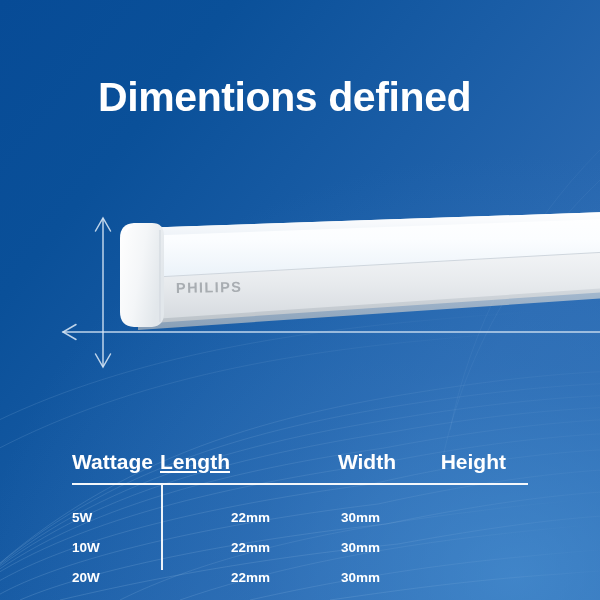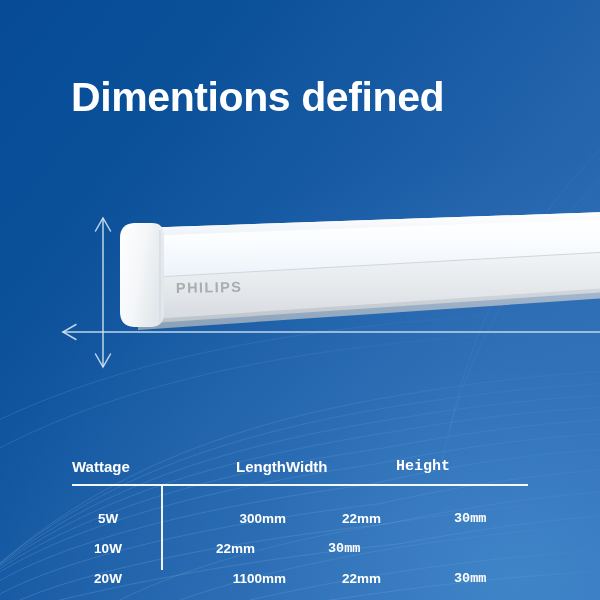--- a/index.html
+++ b/index.html
@@ -18,21 +18,21 @@
       radial-gradient(ellipse 780px 620px at 86% 96%, rgba(78,150,215,0.58) 0%, rgba(60,128,196,0.30) 34%, rgba(30,90,160,0.0) 68%),
       linear-gradient(128deg, #074b96 0%, #0a5099 22%, #1a5da6 48%, #2a69b1 72%, #2f6fb6 100%);
   }
 
   
   .waves { position:absolute; inset:0; pointer-events:none; }
 
   
   .heading {
     position:absolute;
-    left:71px; top:72px;
+    left:98px; top:72px;
     width:470px;
     color:#ffffff;
     font-size:41px;
     font-weight:700;
     line-height:1.22;
     letter-spacing:-0.4px;
   }
   .heading .l2 { display:block; }
 
   
@@ -57,34 +57,34 @@
   
   #spec-table {
     position:absolute;
     left:72px; top:450px;
     width:456px;
   }
   .spec-row { position:relative; display:flex; width:100%; }
   .spec-row > div { color:#ffffff; font-weight:700; }
 
   .c-watt { width:88px; text-align:left; }
-  .c-len  { width:126px; text-align:right; }
-  .c-wid  { width:110px; text-align:left; }
-  .c-hei  { width:110px; text-align:left;font-family:Liberation Mono, monospace; }
-
-  .head-row > div { font-size:15px; padding-bottom:9px;margin-top:8px; }
+  .c-len  { width:126px; text-align:left;text-decoration:underline; }
+  .c-wid  { width:110px; text-align:right; }
+  .c-hei  { width:110px; text-align:right; }
+
+  .head-row > div { font-size:21px; padding-bottom:9px; }
   .head-rule {
     width:456px; height:2px;
     background:#ffffff;
     opacity:0.95;
     margin-bottom:17px;
   }
 
   .body-row { height:30px; align-items:center; font-size:13.5px; }
-  .body-row .c-watt { text-align:center; width:88px; padding-right:16px; }
+  .body-row .c-watt { width:88px; padding-right:16px; }
   .body-row .c-len  { padding-left:60px; }
   .body-row .c-wid  { padding-left:56px; }
   .body-row .c-hei  { padding-left:58px; }
 
   .col-divider {
     position:absolute;
     left:89px; top:35px;
     width:2px; height:85px;
     background:#ffffff;
     opacity:0.92;
@@ -204,33 +204,31 @@
       <div class="c-wid">Width</div>
       <div class="c-hei">Height</div>
     </div>
 
     <div class="head-rule"></div>
 
     <div class="col-divider"></div>
 
     <div class="spec-row body-row">
       <div class="c-watt">5W</div>
-      <div class="c-len">300mm</div>
       <div class="c-wid">22mm</div>
       <div class="c-hei">30mm</div>
     </div>
 
     <div class="spec-row body-row">
       <div class="c-watt">10W</div>
       <div class="c-wid">22mm</div>
       <div class="c-hei">30mm</div>
     </div>
 
     <div class="spec-row body-row">
       <div class="c-watt">20W</div>
-      <div class="c-len">1100mm</div>
       <div class="c-wid">22mm</div>
       <div class="c-hei">30mm</div>
     </div>
 
   </div>
 
 </div>
 
 </body></html>

